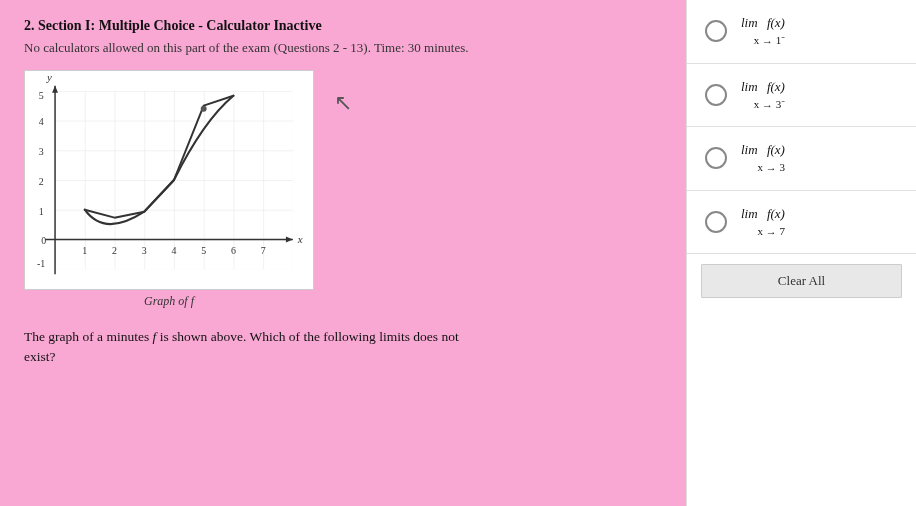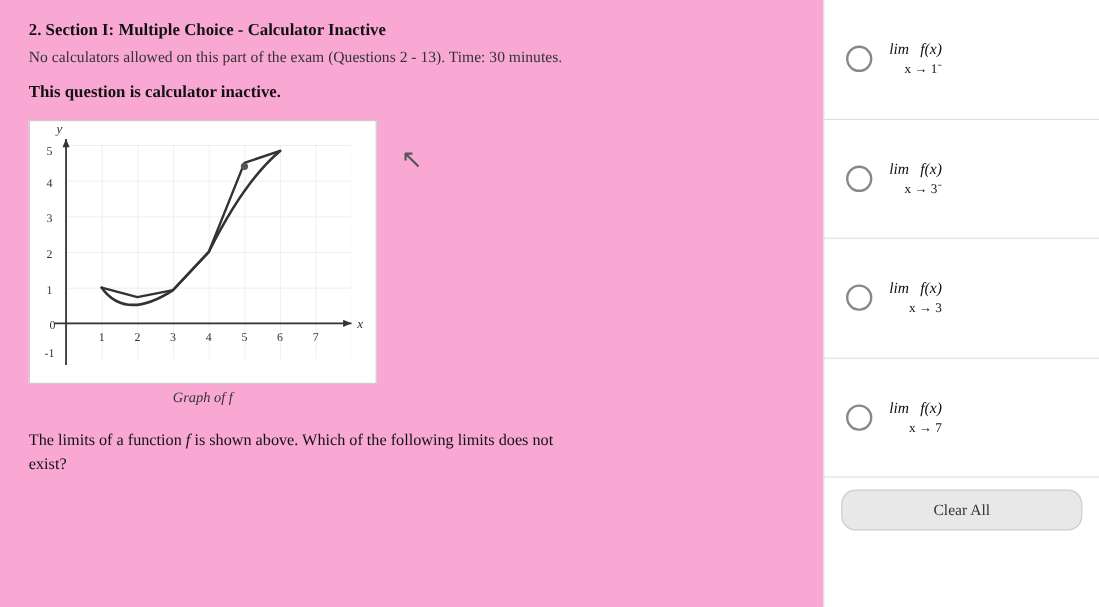--- a/index.html
+++ b/index.html
@@ -66,21 +66,21 @@
       width: 230px;
       background: #fff;
       border-left: 1px solid #ddd;
       display: flex;
       flex-direction: column;
       padding: 0;
     }
     .answer-option {
       display: flex;
       align-items: center;
-      padding: 32px 18px;
+      padding: 14px 18px;
       border-bottom: 1px solid #e0e0e0;
       flex: 1;
       gap: 14px;
       cursor: pointer;
     }
     .radio-circle {
       width: 22px;
       height: 22px;
       border-radius: 50%;
       border: 2px solid #888;
@@ -102,42 +102,41 @@
       font-size: 11px;
       margin-left: 2px;
       margin-top: 1px;
       text-align: right;
     }
     .clear-all-btn {
       margin: 10px 14px 14px 14px;
       padding: 8px 14px;
       background: #e8e8e8;
       border: 1px solid #ccc;
-      border-radius: 12px;
+      border-radius: 1px;
       font-size: 13px;
       cursor: pointer;
       text-align: center;
       color: #333;
     }
     .cursor-icon {
       font-size: 22px;
       color: #555;
       margin-top: 20px;
       margin-left: 10px;
     }
   </style>
 </head>
 <body>
 
 <div class="main-content">
   <div class="section-header">
     <span>2</span>. <span>Section I: Multiple Choice - Calculator Inactive</span>
   </div>
   <div class="section-subtext">No calculators allowed on this part of the exam (Questions 2 - 13). Time: 30 minutes.</div>
-  <div class="calculator-note">This question is calculator inactive.</div>
 
   <div class="graph-area">
     <div class="graph-container">
 
       <svg class="graph" width="290" height="220" viewBox="-30 -20 290 220">
 
         <defs>
           <pattern id="grid" width="30" height="30" patternUnits="userSpaceOnUse">
             <path d="M 30 0 L 0 0 0 30" fill="none" stroke="#ddd" stroke-width="0.8"></path>
           </pattern>
@@ -177,21 +176,21 @@
         <circle cx="150" cy="18" r="3" fill="#555"></circle>
 
       </svg>
       <div class="graph-label">Graph of f</div>
     </div>
 
     <div class="cursor-icon">↖</div>
   </div>
 
   <div class="question-text">
-    <span>The limits of a function</span>
+    <span>The graph of a minutes</span>
     <em>f</em>
     <span>is shown above. Which of the following limits does not</span><br>
     <span>exist?</span>
   </div>
 </div>
 
 <div class="right-panel">
 
   <div id="answer-options">
       <div class="answer-option">

